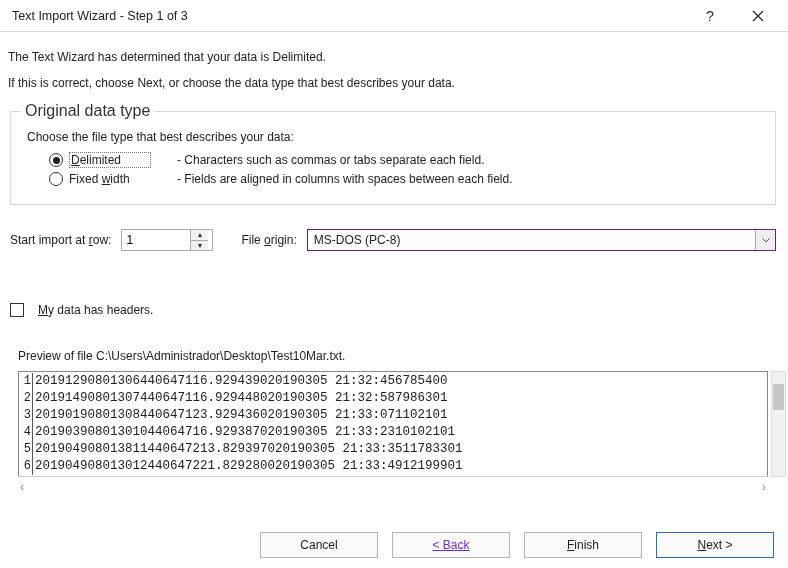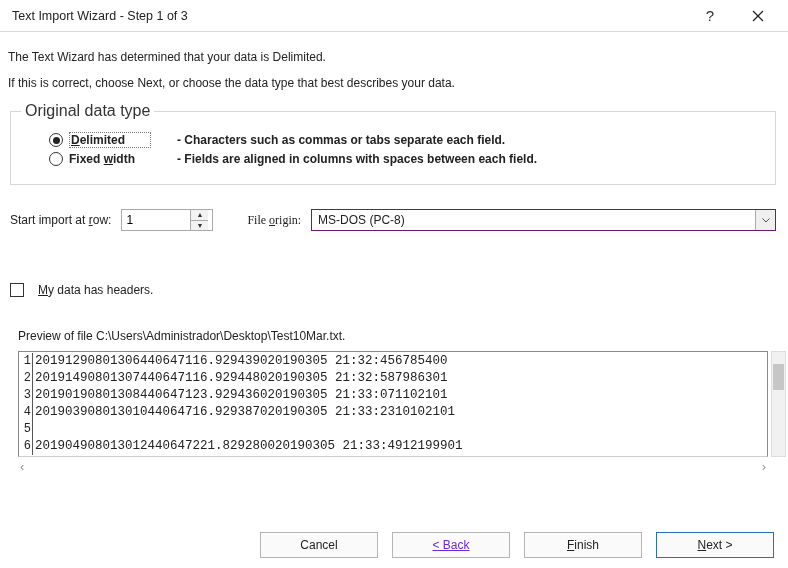--- a/index.html
+++ b/index.html
@@ -51,21 +51,20 @@
     padding: 0 4px;
     font-size: 16px;
     color: #333;
   }
   .choose-label { margin: 2px 0 8px 6px; }
   .radio-row {
     display: flex;
     align-items: center;
     margin: 4px 0 4px 28px;
     gap: 6px;
-    font-weight: bold;
   }
   .radio {
     width: 14px; height: 14px;
     border: 1.4px solid #333;
     border-radius: 50%;
     display: inline-flex;
     align-items: center;
     justify-content: center;
     flex: 0 0 auto;
   }
@@ -117,21 +116,21 @@
     flex: 1;
     display: flex;
     align-items: center;
     justify-content: center;
     font-size: 7px;
     color: #333;
     border-bottom: 1px solid #aaa;
     background: #f2f2f2;
   }
   .spinner .arrow:last-child { border-bottom: none; }
-  .origin-lbl { margin-left: 24px; white-space: nowrap; font-family: Liberation Serif, serif; }
+  .origin-lbl { margin-left: 18px; white-space: nowrap; }
   .select {
     flex: 1;
     display: flex;
     align-items: center;
     border: 1px solid #701a75;
     height: 22px;
     background: #fff;
   }
   .select .sel-text { flex: 1; padding: 0 6px; }
   .select .sel-btn {
@@ -253,20 +252,21 @@
   </div>
 </div>
 
 <div class="content">
 
   <div class="intro1">The Text Wizard has determined that your data is Delimited.</div>
   <div class="intro2">If this is correct, choose Next, or choose the data type that best describes your data.</div>
 
   <fieldset class="orig">
     <legend>Original data type</legend>
+    <div class="choose-label">Choose the file type that best describes your data:</div>
 
     <div class="radio-row">
       <span class="radio checked"></span>
       <span class="radio-label focused"><span class="u">D</span><span>elimited</span></span>
       <span class="radio-desc">- Characters such as commas or tabs separate each field.</span>
     </div>
 
     <div class="radio-row">
       <span class="radio"></span>
       <span class="radio-label"><span>Fixed </span><span class="u">w</span><span>idth</span></span>
@@ -314,20 +314,21 @@
         <div class="preview-line">
           <div class="ln">3</div>
           <div class="ltxt">20190190801308440647123.929436020190305 21:33:071102101</div>
         </div>
         <div class="preview-line">
           <div class="ln">4</div>
           <div class="ltxt">20190390801301044064716.929387020190305 21:33:2310102101</div>
         </div>
         <div class="preview-line">
           <div class="ln">5</div>
+          <div class="ltxt">201904908013811440647213.829397020190305 21:33:3511783301</div>
         </div>
         <div class="preview-line">
           <div class="ln">6</div>
           <div class="ltxt">201904908013012440647221.829280020190305 21:33:4912199901</div>
         </div>
       </div>
     <div class="vscroll">
       <div class="thumb"></div>
     </div>
     <div class="hscroll-row">

